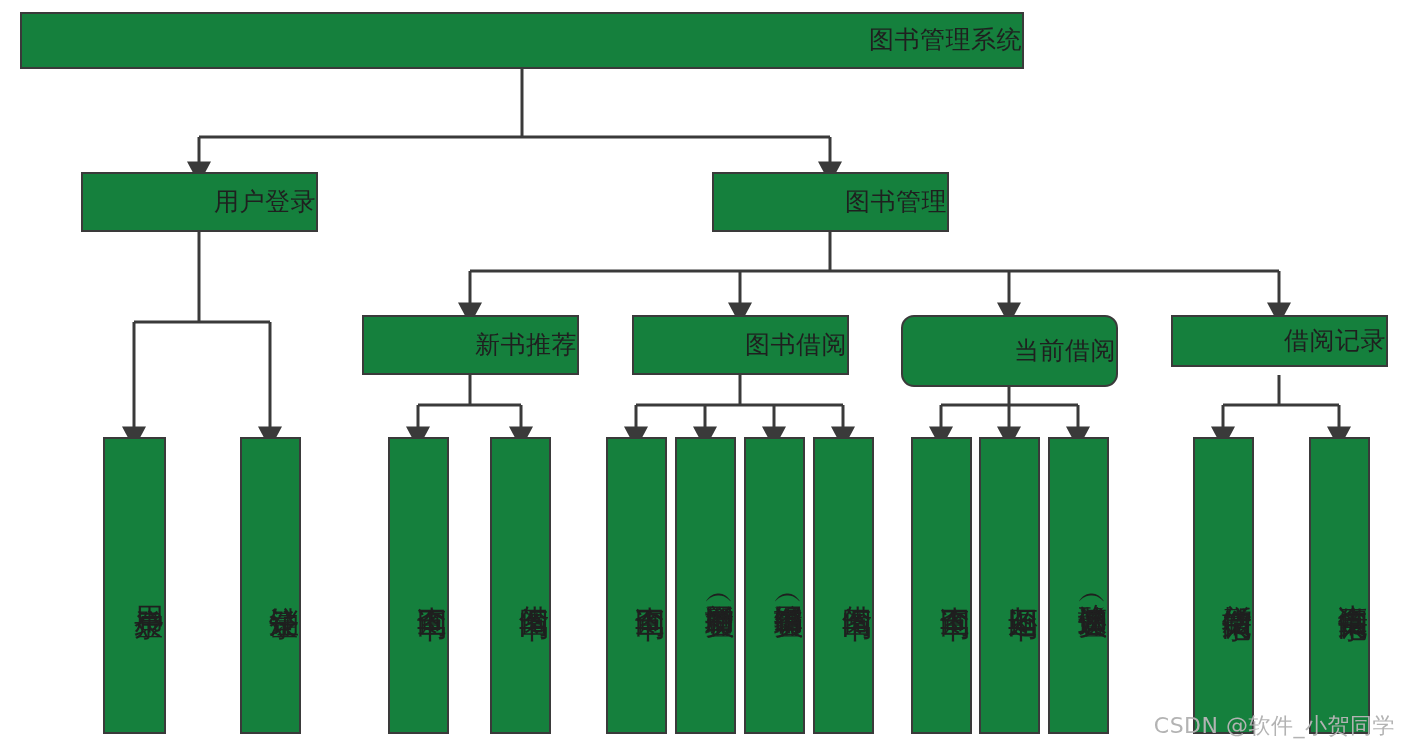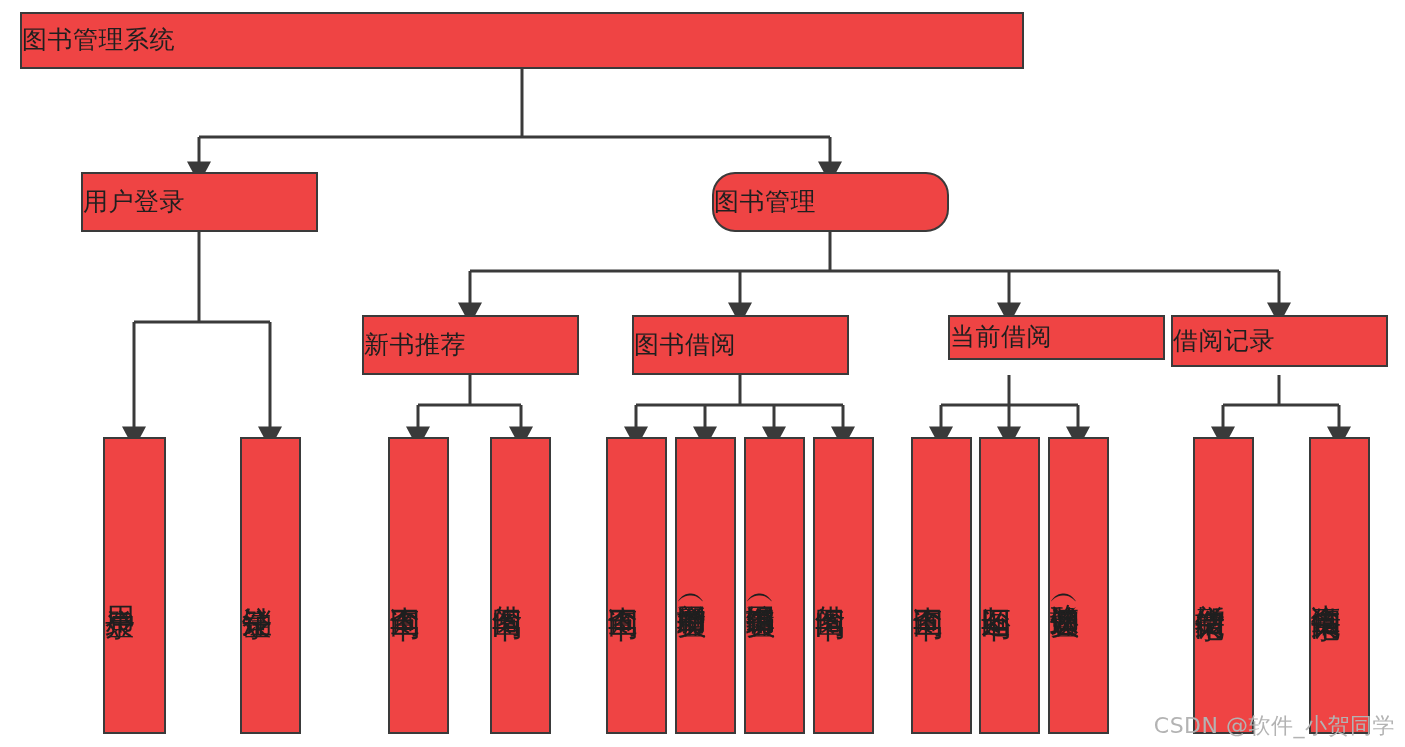--- a/index.html
+++ b/index.html
@@ -17,24 +17,24 @@
   svg#wires{
     position:absolute;
     left:0; top:0;
     width:1405px; height:747px;
     pointer-events:none;
   }
   .node{
     position:absolute;
     box-sizing:border-box;
     border:2px solid #3a3a3a;
-    background:#ef4444;
+    background:#15803d;
     display:flex;
     align-items:center;
-    justify-content:flex-start;
+    justify-content:flex-end;
     overflow:visible;
   }
   .node .label{
     white-space:nowrap;
     line-height:1.06;
     letter-spacing:0.5px;
     color:#1f1f1f;
   }
   .node.h .label{
     font-size:25px;
@@ -119,33 +119,33 @@
   </svg>
 
   <div class="node h" style="left:20px;top:12px;width:1004px;height:57px;">
     <span class="label">图书管理系统</span>
   </div>
 
   <div class="node h" style="left:81px;top:172px;width:237px;height:60px;">
     <span class="label">用户登录</span>
   </div>
 
-  <div class="node h" style="left:712px;top:172px;width:237px;height:60px;border-radius:23px;">
+  <div class="node h" style="left:712px;top:172px;width:237px;height:60px;">
     <span class="label">图书管理</span>
   </div>
 
   <div class="node h" style="left:632px;top:315px;width:217px;height:60px;">
     <span class="label">图书借阅</span>
   </div>
 
   <div class="node h" style="left:362px;top:315px;width:217px;height:60px;">
     <span class="label">新书推荐</span>
   </div>
 
-  <div class="node h" style="left:948px;top:315px;width:217px;height:45px;">
+  <div class="node h" style="left:901px;top:315px;width:217px;height:72px;border-radius:13px;">
     <span class="label">当前借阅</span>
   </div>
 
   <div class="node h" style="left:1171px;top:315px;width:217px;height:52px;">
     <span class="label">借阅记录</span>
   </div>
 
   <div class="node v" style="left:103px;top:437px;width:63px;height:297px;">
     <span class="label">用户登录</span>
   </div>

